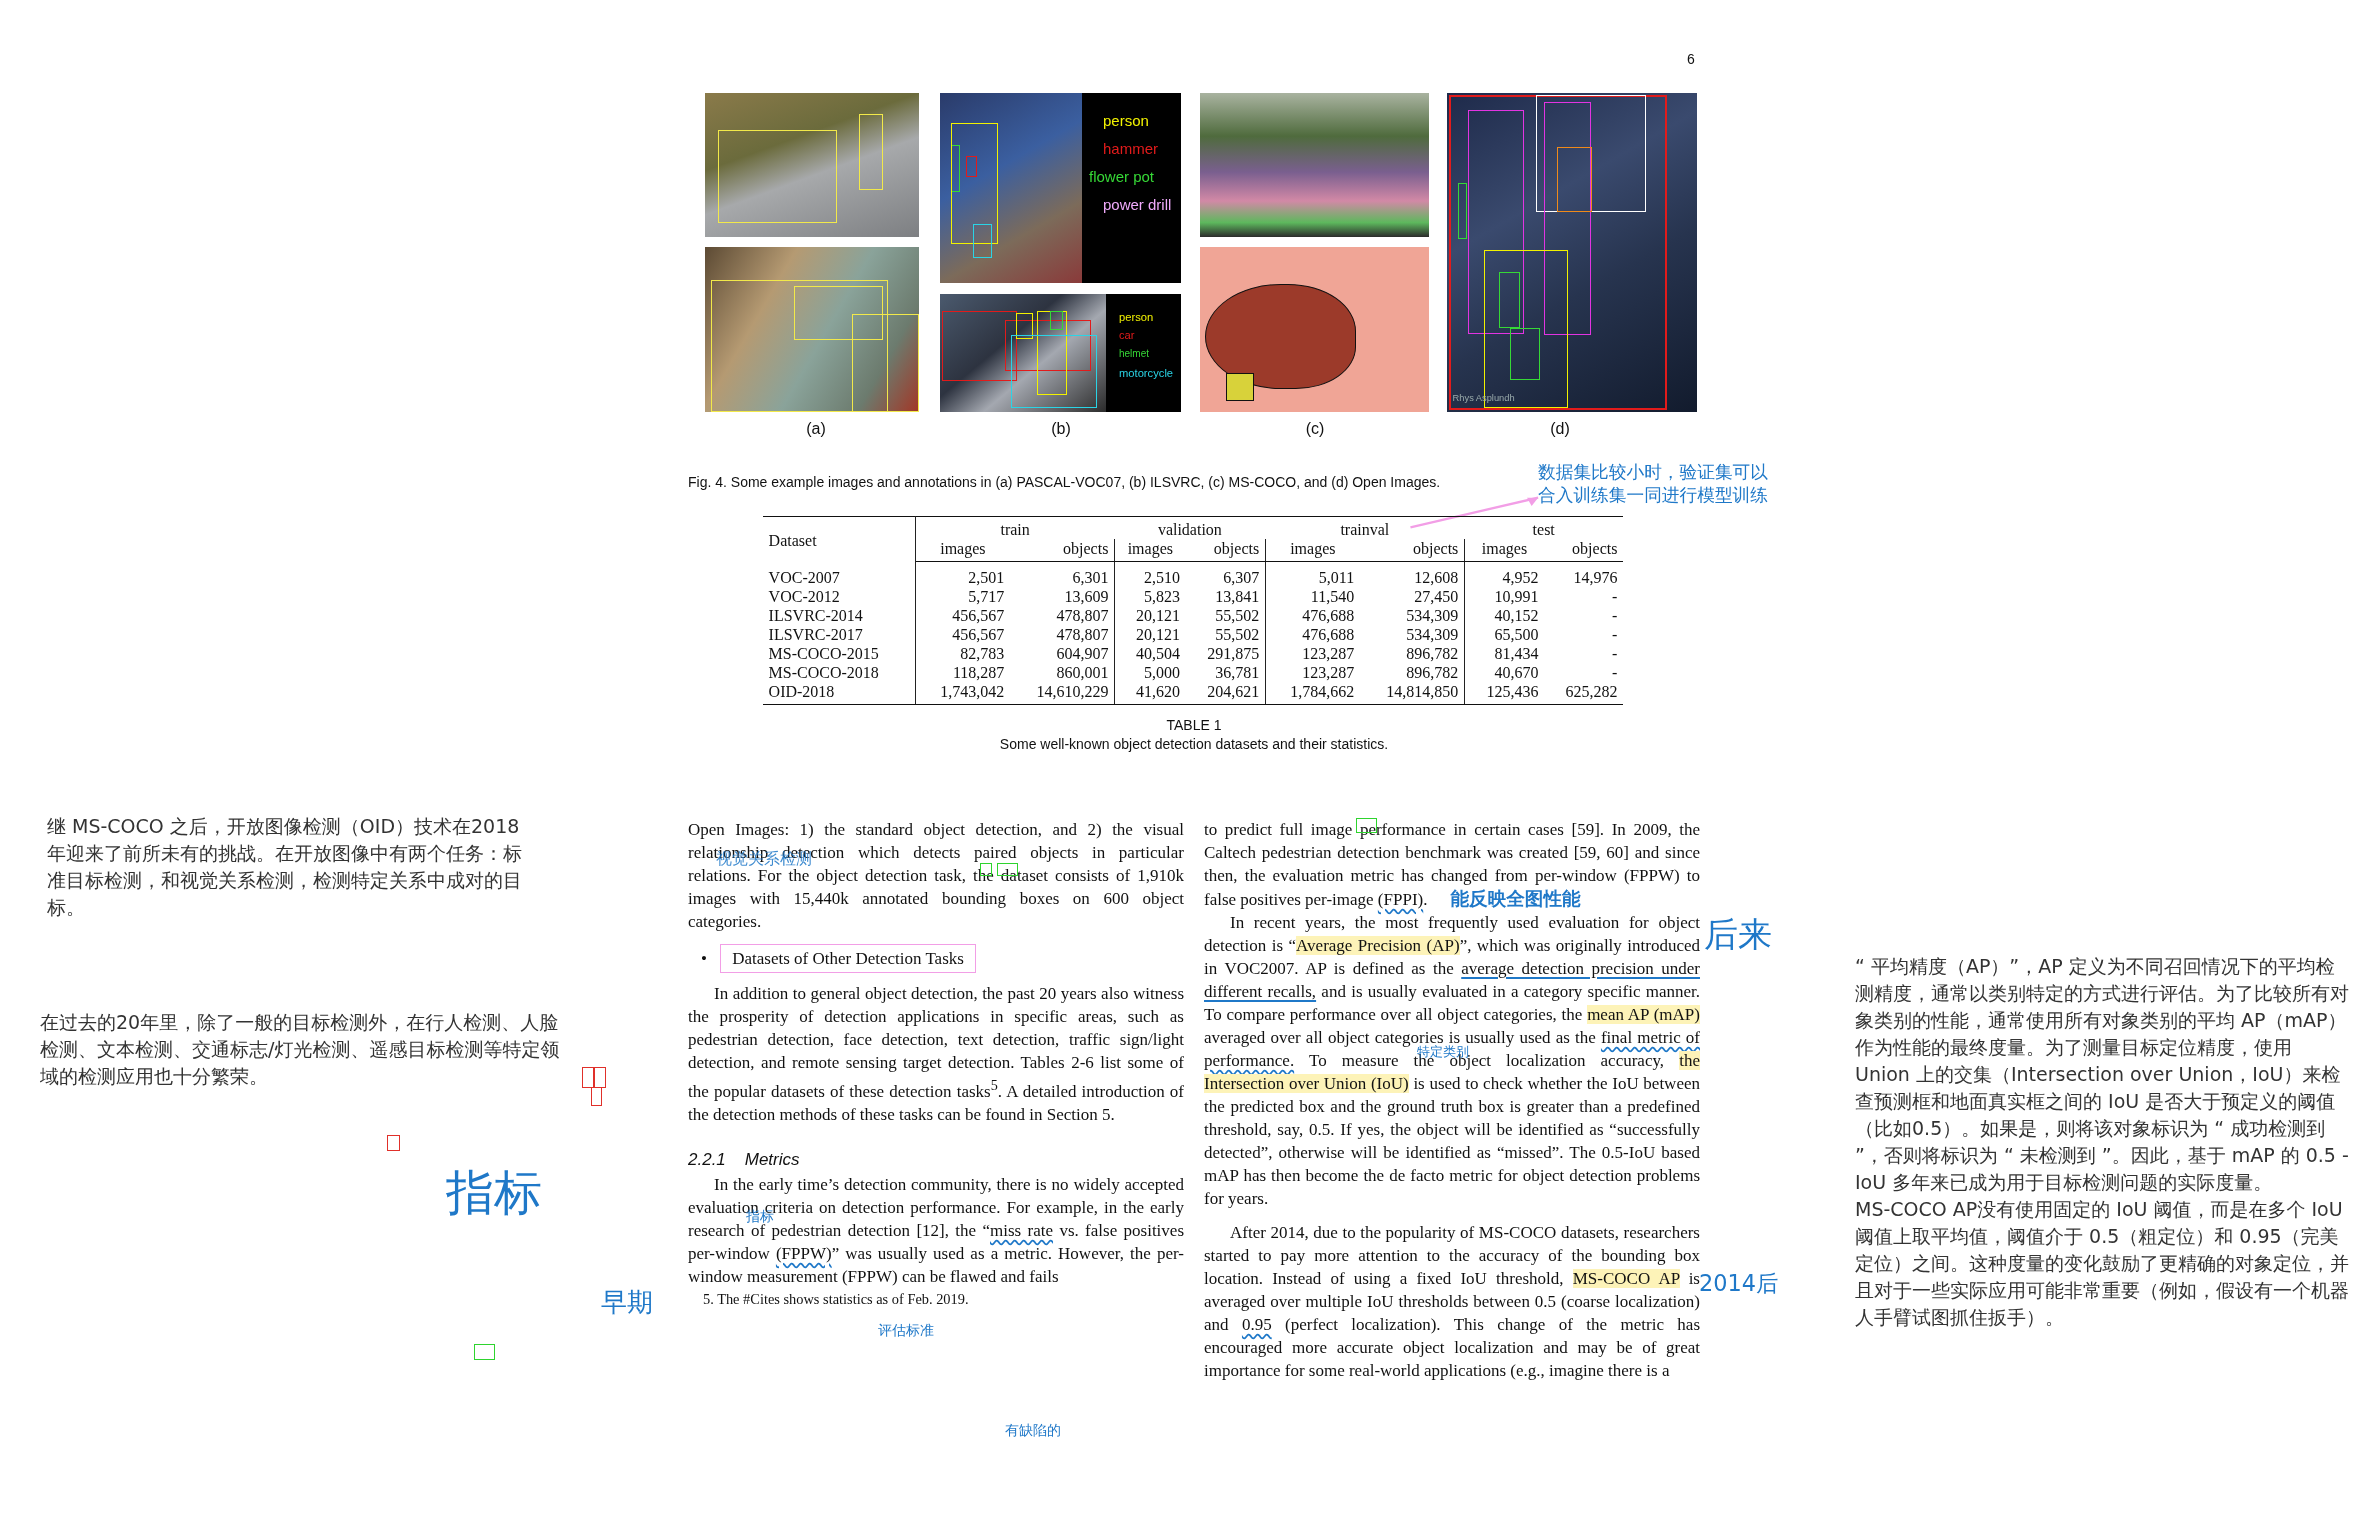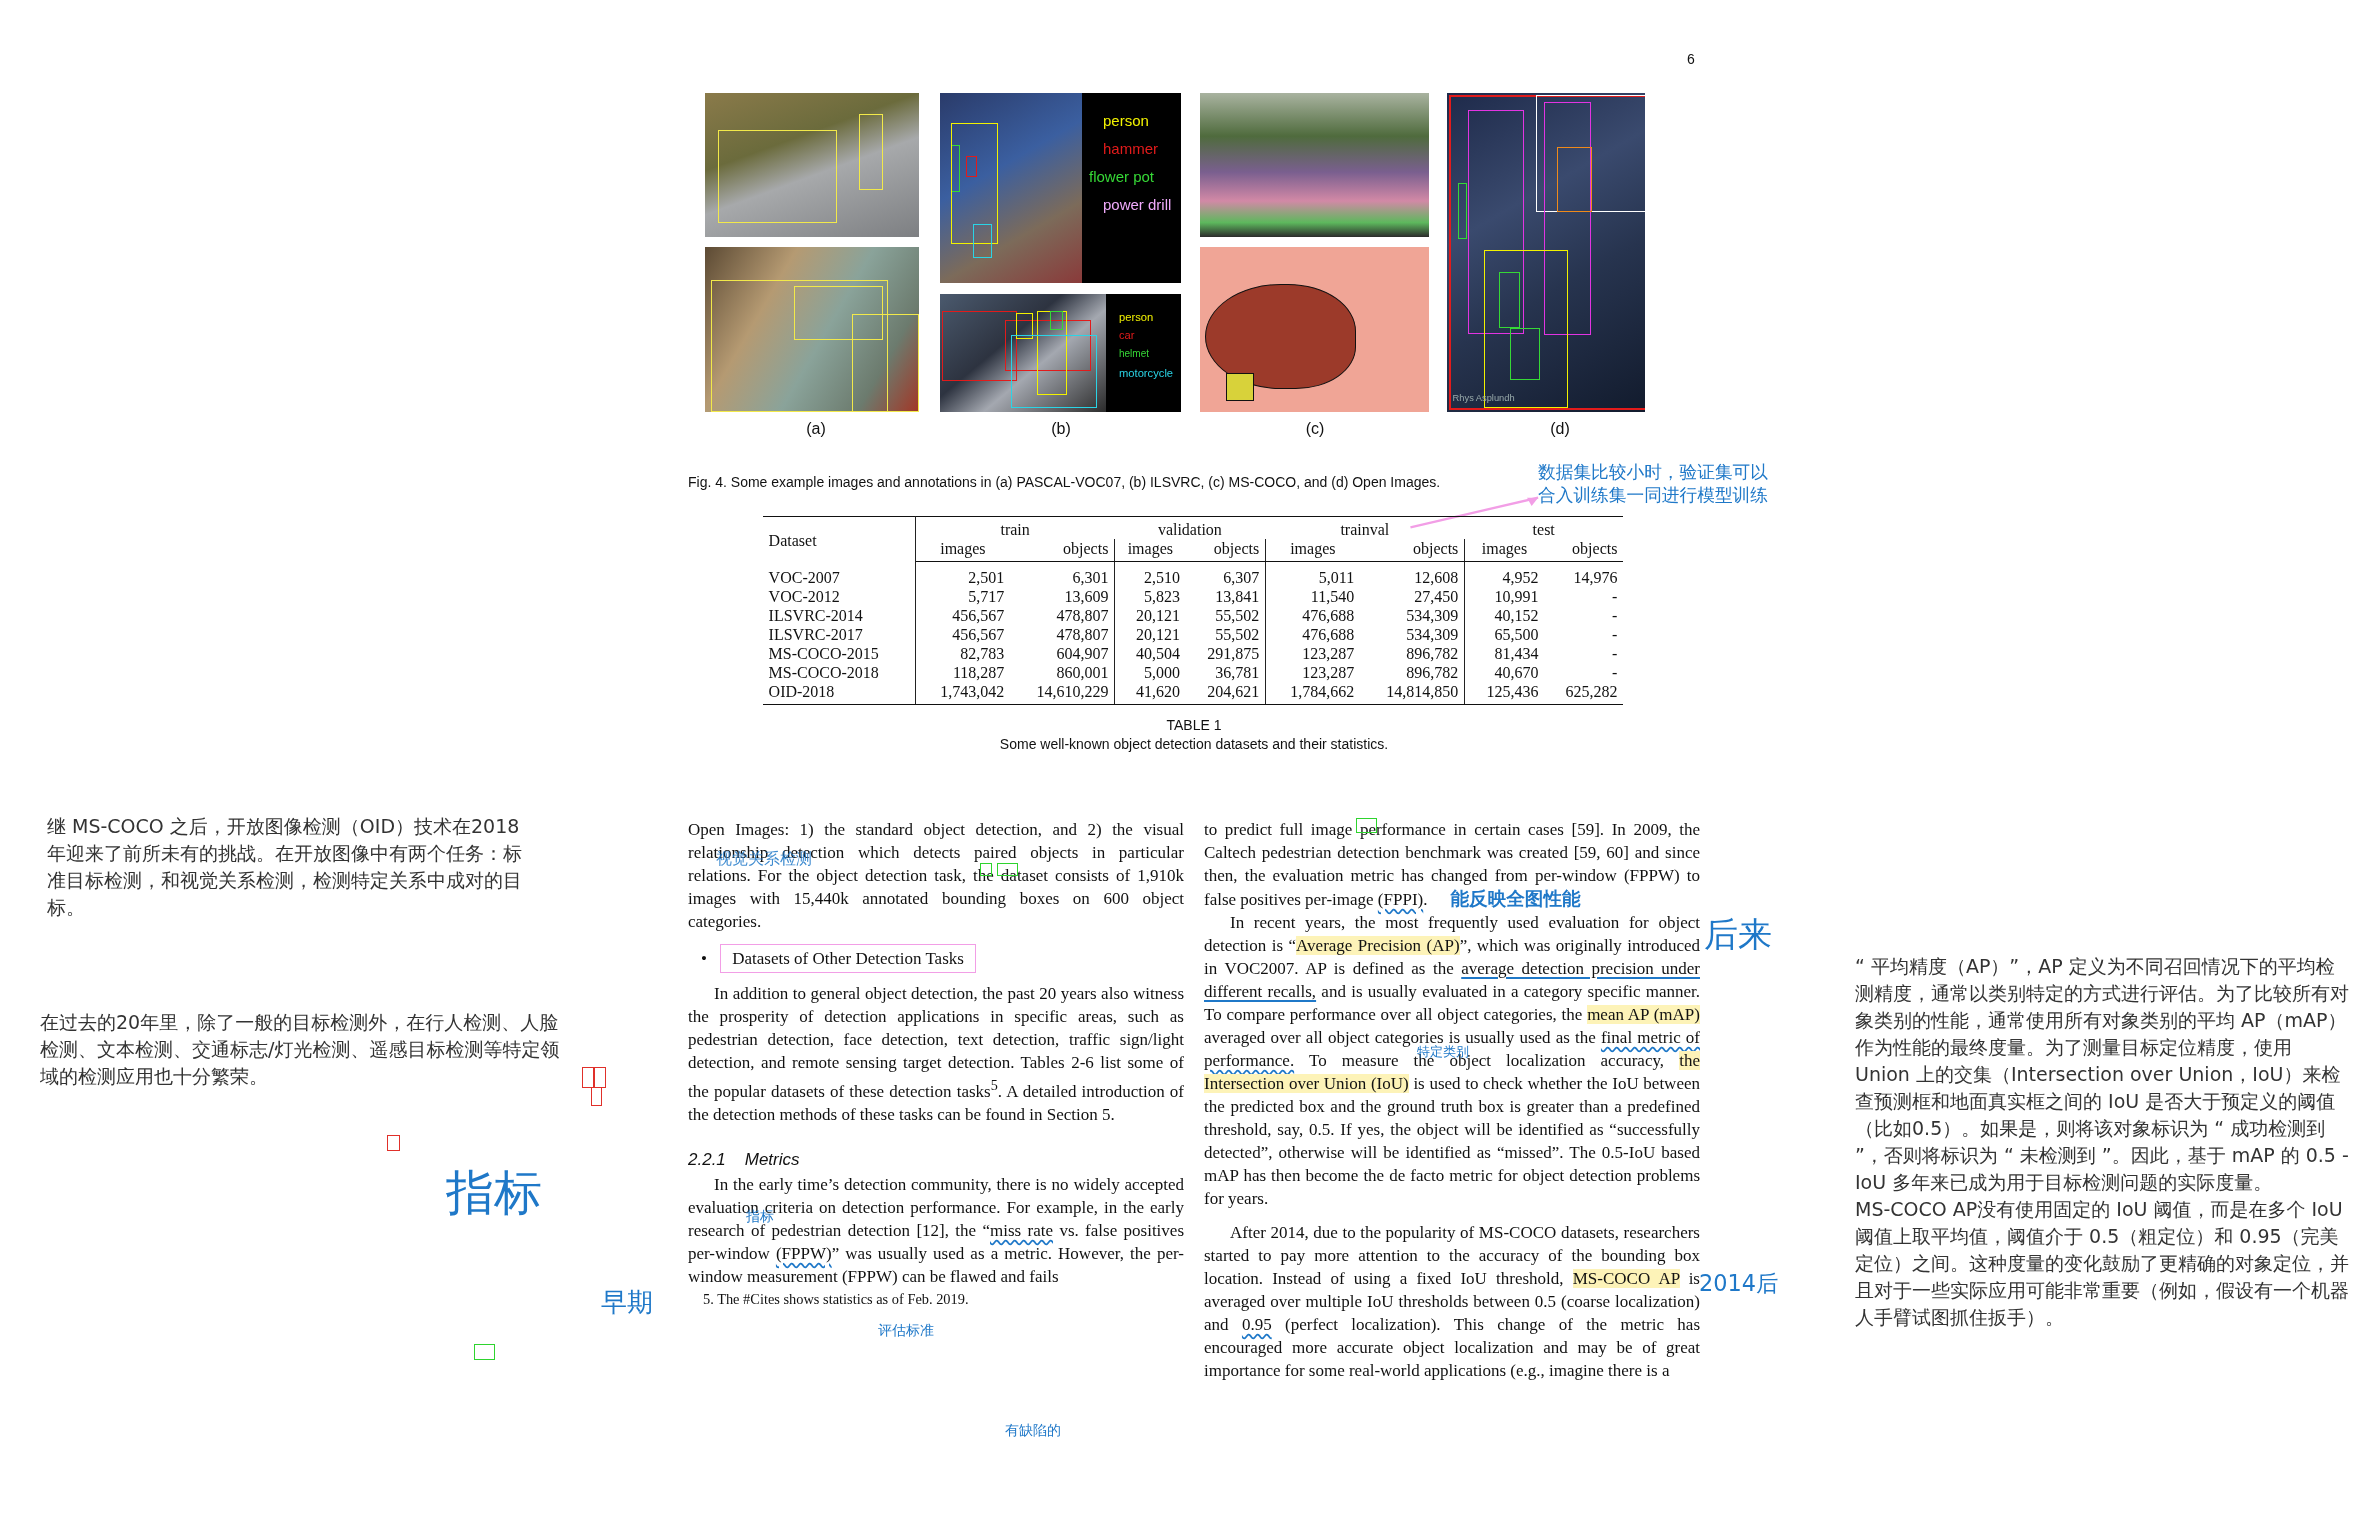--- a/index.html
+++ b/index.html
@@ -105,21 +105,21 @@
   <div class="sublabel" style="left:1033px;top:420px;">(b)</div>
 
   <div class="fig-panel" style="left:1200px;top:93px;width:229px;height:144px;background:linear-gradient(180deg,#a9b3a0 0%,#4f6b3d 30%,#7a5f8f 55%,#d289a6 75%,#5db85d 90%,#2b2b2b 100%);"></div>
 
   <div class="fig-panel" style="left:1200px;top:247px;width:229px;height:165px;background:#f0a596;">
     <div style="position:absolute;left:4.7px;top:37px;width:149px;height:103px;border-radius:50% 45% 40% 50%;background:#9c3a2a;border:1.9px solid #111;"></div>
     <div style="position:absolute;left:26px;top:126px;width:26px;height:26px;background:#d8d23a;border:0.9px solid #111;"></div>
   </div>
   <div class="sublabel" style="left:1287px;top:420px;">(c)</div>
 
-  <div class="fig-panel" style="left:1447px;top:93px;width:198px;height:319px;background:linear-gradient(150deg,#1e2a4a 0%,#3a4a6e 35%,#27344f 60%,#121b2d 100%);text-decoration:underline;">
+  <div class="fig-panel" style="left:1447px;top:93px;width:250px;height:319px;background:linear-gradient(150deg,#1e2a4a 0%,#3a4a6e 35%,#27344f 60%,#121b2d 100%);text-decoration:underline;">
     <div class="bbox" style="left:1.9px;top:1.9px;width:218px;height:315px;border-color:#e21b1b;border-width:2.8px;"></div>
     <div class="bbox" style="left:89px;top:1.9px;width:110px;height:117px;border-color:#ffffff;"></div>
     <div class="bbox" style="left:20.5px;top:17px;width:56px;height:224px;border-color:#e234e2;"></div>
     <div class="bbox" style="left:97px;top:9.3px;width:47px;height:233px;border-color:#e234e2;"></div>
     <div class="bbox" style="left:110px;top:54px;width:35px;height:65px;border-color:#f08a1a;"></div>
     <div class="bbox" style="left:37px;top:157px;width:84px;height:158px;border-color:#f2f200;"></div>
     <div class="bbox" style="left:52px;top:179px;width:20.5px;height:56px;border-color:#36d836;"></div>
     <div class="bbox" style="left:63px;top:235px;width:30px;height:52px;border-color:#36d836;"></div>
     <div class="bbox" style="left:11.2px;top:90px;width:9.3px;height:56px;border-color:#36d836;"></div>
     <div style="position:absolute;left:5.6px;top:300px;color:#9aa;font-family:'Liberation Sans',sans-serif;font-size:9.3px;">Rhys Asplundh</div>

